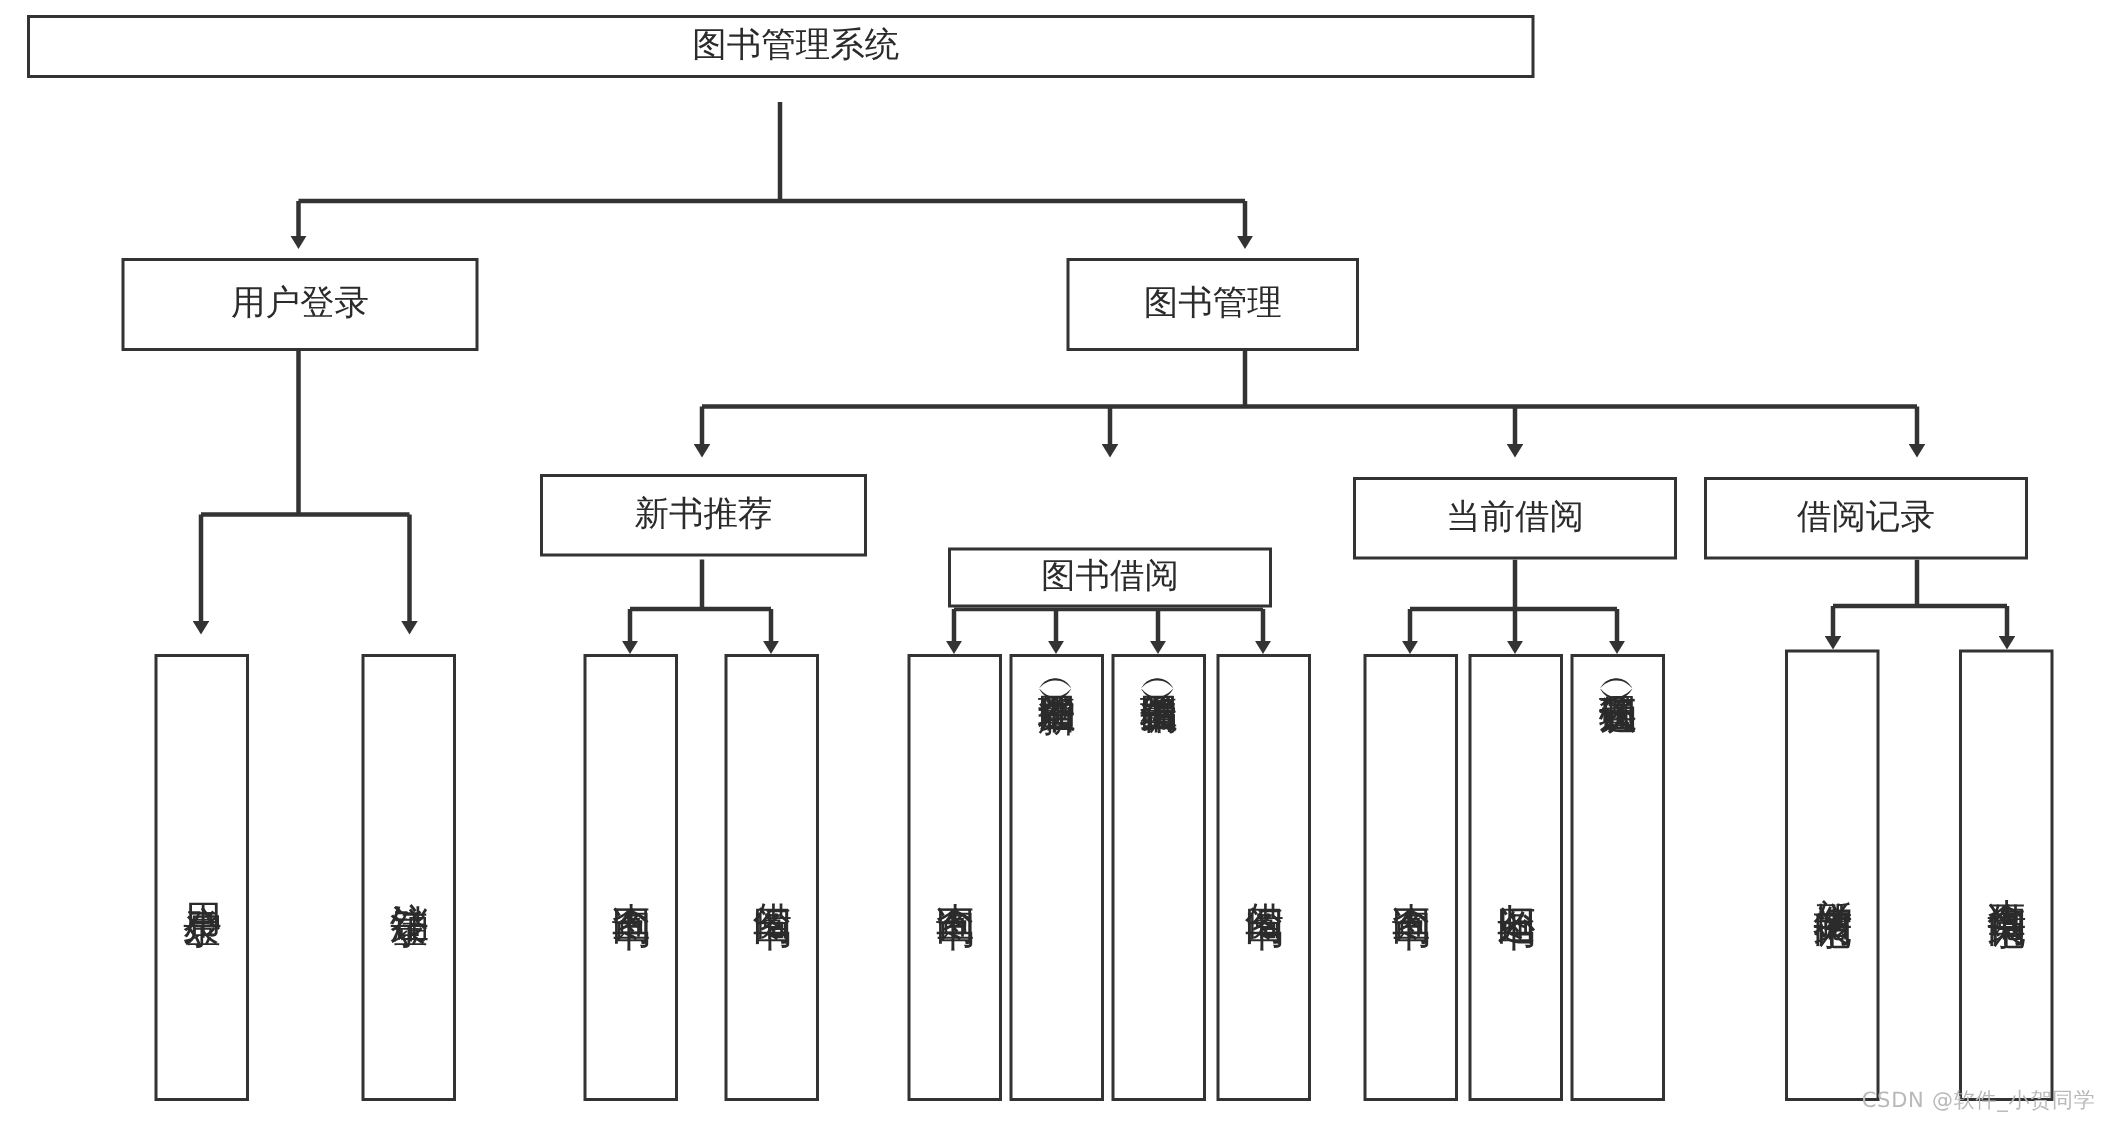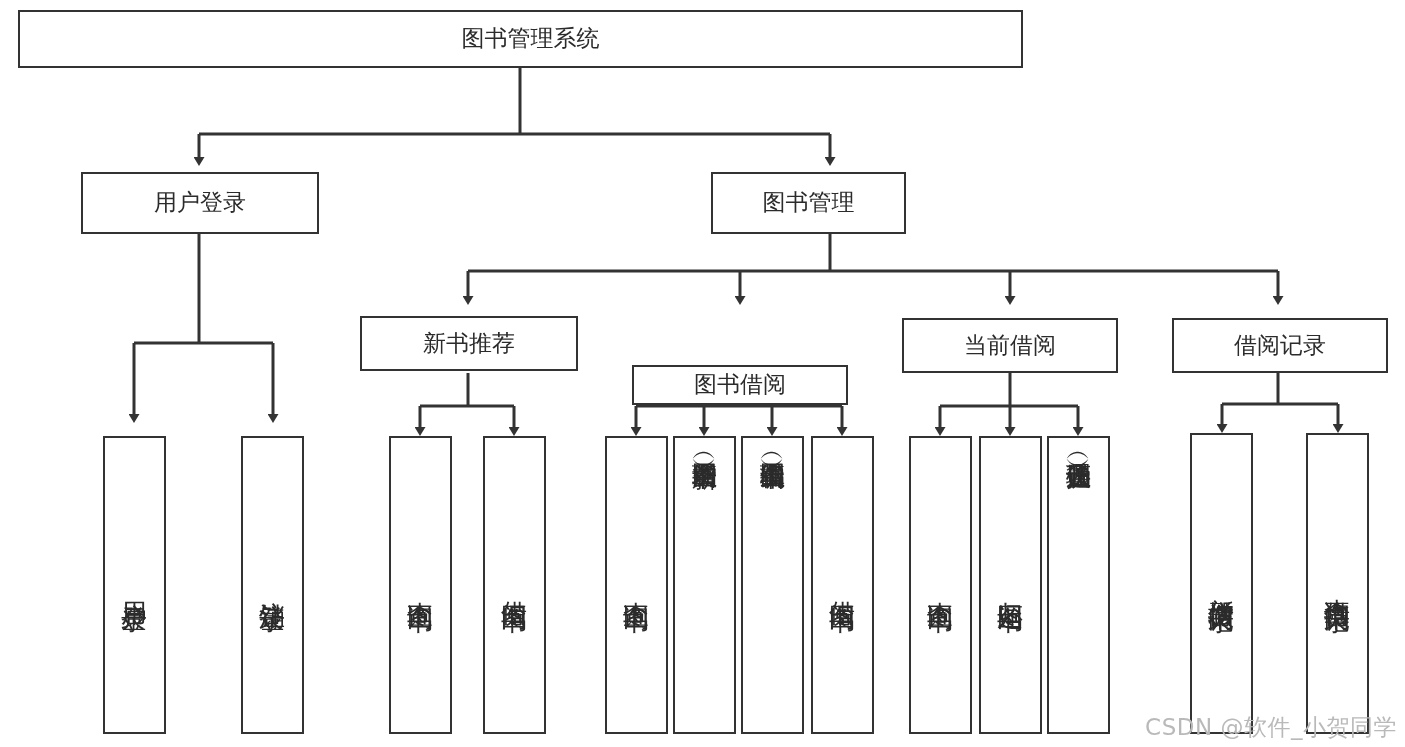--- a/index.html
+++ b/index.html
@@ -62,21 +62,21 @@
     letter-spacing: 0px;
   }
   .node.vertical.centered {
     align-items: center;
     padding-top: 0;
   }
   #watermark {
     position: absolute;
     right: 8px;
     bottom: 4px;
-    font-size: 23px;
+    font-size: 14px;
     color: #b9b9b9;
     letter-spacing: 0.5px;
     font-family: "DejaVu Sans", "Liberation Sans", sans-serif;
     white-space: nowrap;
   }
 </style>
 </head>
 <body>
 
 <div id="diagram-root">
@@ -125,21 +125,21 @@
       <path d="M1010,406 L1010,428" marker-end="url(#arrow)"></path>
       <path d="M1078,406 L1078,428" marker-end="url(#arrow)"></path>
 
       <path d="M1278,373 L1278,404"></path>
       <path d="M1222,404 L1338,404"></path>
       <path d="M1222,404 L1222,425" marker-end="url(#arrow)"></path>
       <path d="M1338,404 L1338,425" marker-end="url(#arrow)"></path>
     </g>
   </svg>
 
-  <div class="node horizontal" style="left:18px; top:10px; width:1005px; height:58px;padding-left:20px;">
+  <div class="node horizontal" style="left:18px; top:10px; width:1005px; height:42px;padding-left:20px;">
     <span class="node-label">图书管理系统</span>
   </div>
 
   <div class="node horizontal" style="left:81px; top:172px; width:238px; height:62px;">
     <span class="node-label">用户登录</span>
   </div>
 
   <div class="node horizontal" style="left:711px; top:172px; width:195px; height:62px;">
     <span class="node-label">图书管理</span>
   </div>
@@ -149,21 +149,21 @@
   </div>
 
   <div class="node horizontal" style="left:632px; top:329px; width:216px; height:40px;margin-top:36px;">
     <span class="node-label">图书借阅</span>
   </div>
 
   <div class="node horizontal" style="left:902px; top:318px; width:216px; height:55px;justify-content:center;">
     <span class="node-label">当前借阅</span>
   </div>
 
-  <div class="node horizontal" style="left:1172px; top:318px; width:216px; height:55px;">
+  <div class="node horizontal" style="left:1136px; top:318px; width:216px; height:55px;">
     <span class="node-label">借阅记录</span>
   </div>
 
   <div class="node vertical centered" style="left:103px; top:436px; width:63px; height:298px;">
     <span class="node-label">用户登录</span>
   </div>
 
   <div class="node vertical centered" style="left:241px; top:436px; width:63px; height:298px;">
     <span class="node-label">注销登录</span>
   </div>

